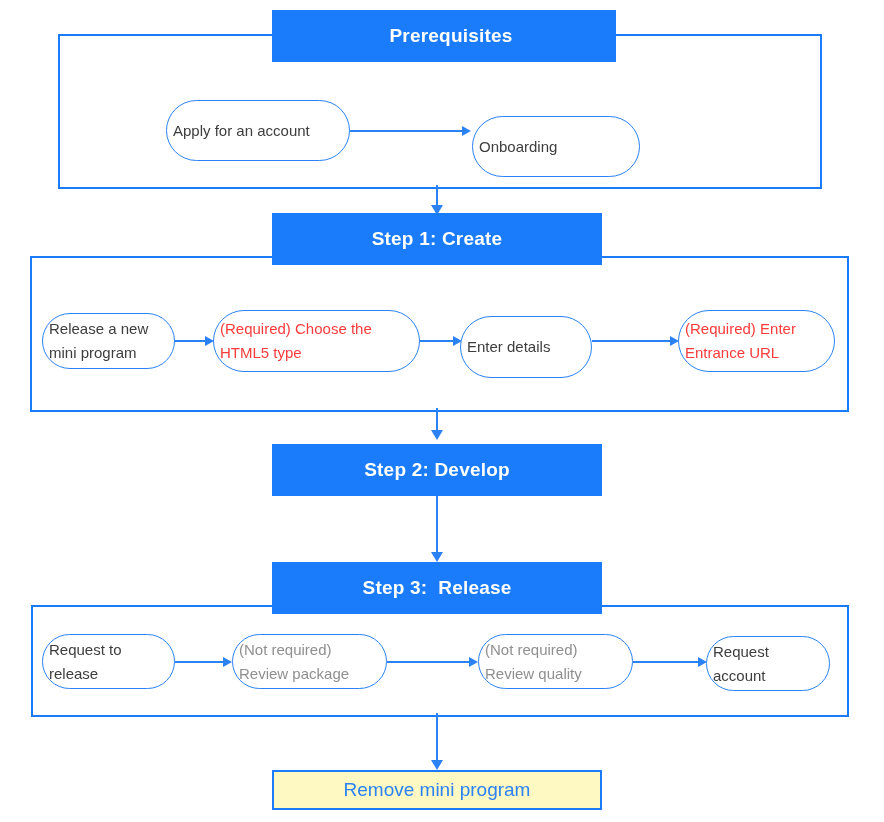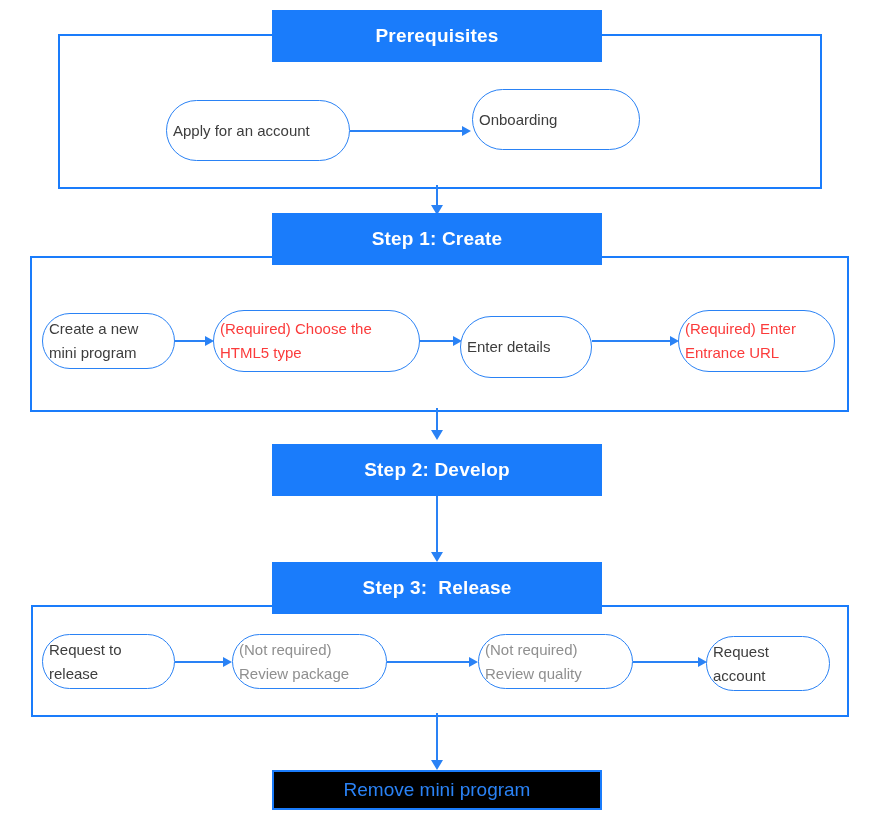--- a/index.html
+++ b/index.html
@@ -56,21 +56,21 @@
     box-sizing: border-box;
     padding: 0 6px;
   }
   .node .ln { display: block; white-space: nowrap; }
   .node.red { color: #fb3b3b; }
   .node.gray { color: #8f8f8f; }
   
   .rect-node {
     position: absolute;
     border: 2px solid #1a7cfb;
-    background: #000000;
+    background: #fef9c3;
     color: #2a82f5;
     display: flex;
     align-items: center;
     justify-content: center;
     font-size: 19px;
     z-index: 4;
     box-sizing: border-box;
   }
   
   .h-line {
@@ -102,42 +102,42 @@
     z-index: 3;
   }
 </style>
 </head>
 <body>
 
 <div id="canvas">
 
   <div class="group-box" style="left:58px; top:34px; width:760px; height:151px;"></div>
 
-  <div class="section-header" style="left:272px; top:10px; width:330px; height:52px;">Prerequisites</div>
+  <div class="section-header" style="left:272px; top:10px; width:330px; height:52px;padding-left:14px;">Prerequisites</div>
 
   <div class="node" style="left:166px; top:100px; width:184px; height:61px;">
     <span class="ln">Apply for an account</span>
   </div>
 
   <div class="h-line" style="left:350px; top:130px; width:112px;"></div>
   <div class="arrow-right" style="left:462px; top:125.5px;"></div>
 
-  <div class="node" style="left:472px; top:89px; width:168px; height:61px;">
+  <div class="node" style="left:472px; top:116px; width:168px; height:61px;">
     <span class="ln">Onboarding</span>
   </div>
 
   <div class="v-line" style="left:436px; top:185px; height:24px;"></div>
   <div class="arrow-down" style="left:431px; top:205px;"></div>
 
   <div class="group-box" style="left:30px; top:256px; width:815px; height:152px;"></div>
 
   <div class="section-header" style="left:272px; top:213px; width:330px; height:52px;">Step 1: Create</div>
 
   <div class="node" style="left:42px; top:313px; width:133px; height:56px;">
-    <span class="ln">Create a new</span>
+    <span class="ln">Release a new</span>
     <span class="ln">mini program</span>
   </div>
 
   <div class="h-line" style="left:175px; top:340px; width:30px;"></div>
   <div class="arrow-right" style="left:205px; top:335.5px;"></div>
 
   <div class="node red" style="left:213px; top:310px; width:207px; height:62px;">
     <span class="ln">(Required) Choose the</span>
     <span class="ln">HTML5 type</span>
   </div>

